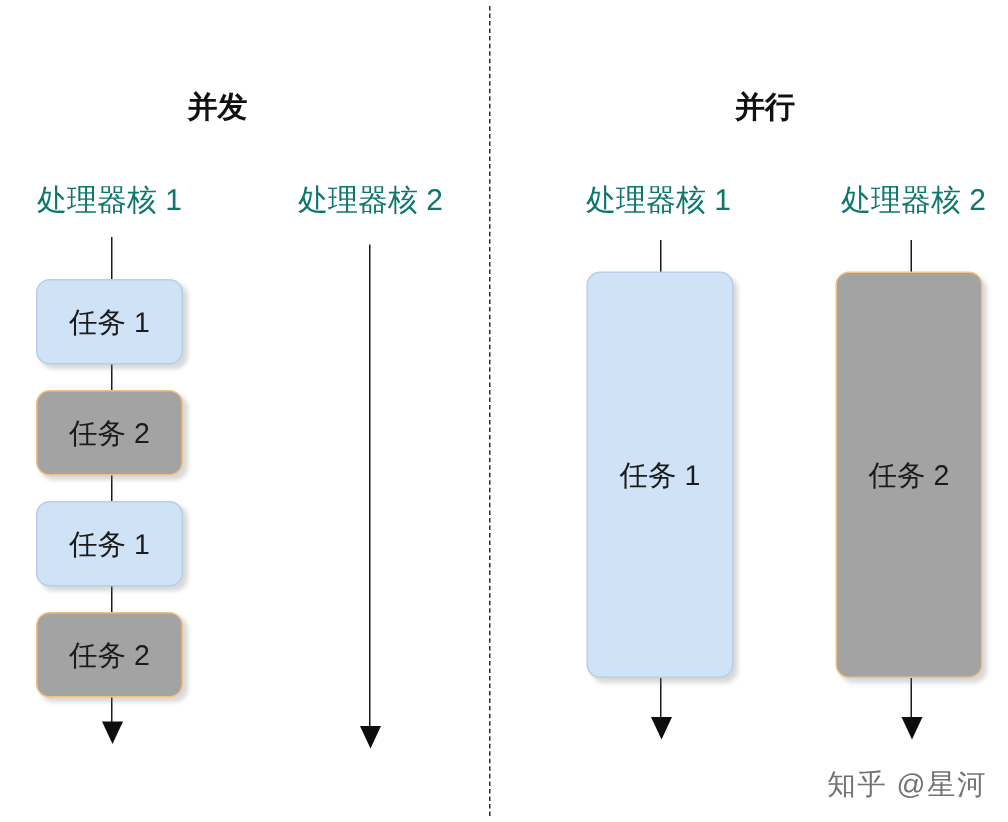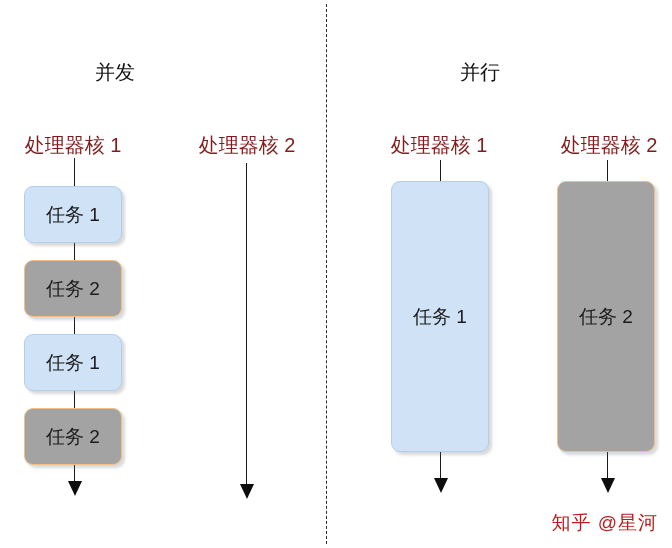--- a/index.html
+++ b/index.html
@@ -28,36 +28,36 @@
     top: 4px;
     width: 0;
     height: 540px;
     border-left: 1.6px dashed #2b2b2b;
   }
   
   .section-title {
     position: absolute;
     font-size: 20px;
     line-height: 1;
-    text-align: left;
+    text-align: center;
     white-space: nowrap;
     color: #111111;
+    font-weight: bold;
   }
   #title-left  { left: 95px;  top: 62px; width: 100px; }
   #title-right { left: 460px; top: 62px; width: 100px; }
 
   
   .core-label {
     position: absolute;
     font-size: 20px;
     line-height: 1;
     text-align: center;
     white-space: nowrap;
-    color: #7f1d1d;
-    margin-top: 11px;
+    color: #0f766e;
   }
   #core-l1 { left: 2px;   top: 124px; width: 142px; }
   #core-l2 { left: 176px; top: 124px; width: 142px; }
   #core-r1 { left: 368px; top: 124px; width: 142px; }
   #core-r2 { left: 538px; top: 124px; width: 142px; }
 
   
   .tl {
     position: absolute;
     width: 0;
@@ -97,21 +97,21 @@
     align-items: center;
   }
 
   
   .watermark {
     position: absolute;
     right: 14px;
     bottom: 12px;
     font-size: 19px;
     letter-spacing: 1px;
-    color: #b91c1c;
+    color: #737373;
     white-space: nowrap;
     user-select: none;
   }
 </style>
 </head>
 <body>
 
 <div class="canvas">
 
   <div class="divider"></div>

